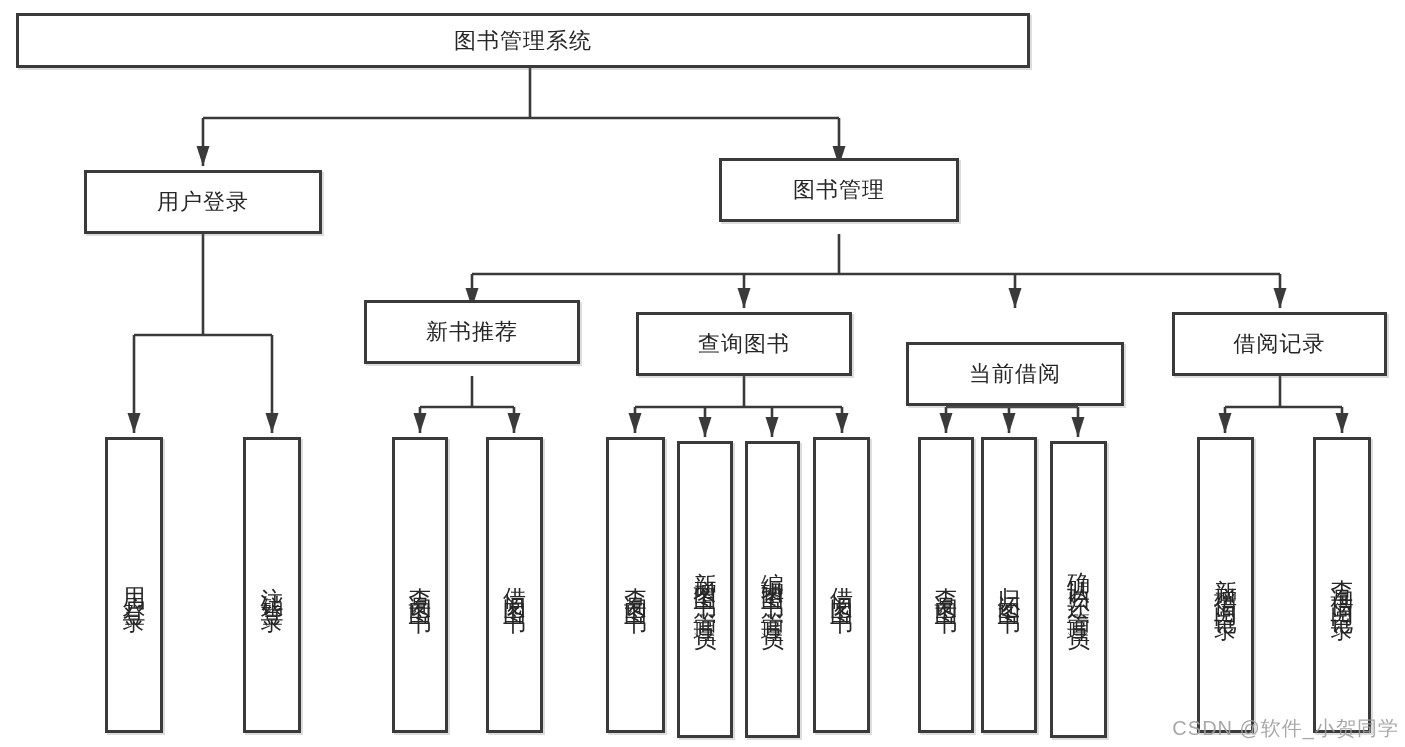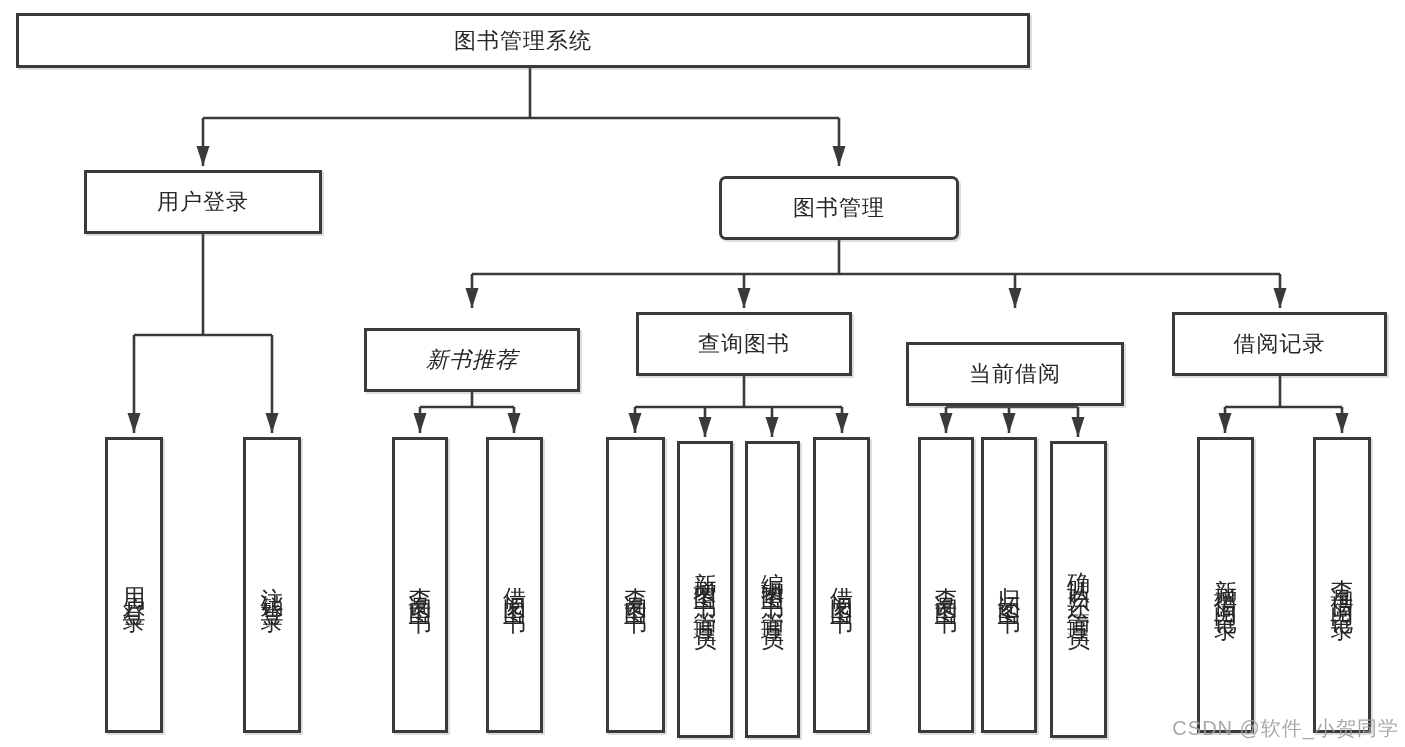--- a/index.html
+++ b/index.html
@@ -33,22 +33,22 @@
     writing-mode: vertical-rl;
     text-orientation: mixed;
     font-size: 23px;
     letter-spacing: 8px;
     line-height: 1;
     white-space: nowrap;
   }
   
   .n-root   { left: 16px;  top: 13px;  width: 1014px; height: 55px; }
   .n-login  { left: 84px;  top: 170px; width: 238px;  height: 64px; }
-  .n-mgmt   { left: 719px; top: 176px; width: 240px;  height: 64px; border-radius: 7px; }
-  .n-sec0   { left: 364px; top: 328px; width: 216px;  height: 64px; font-style: italic; }
+  .n-mgmt   { left: 719px; top: 158px; width: 240px;  height: 64px; }
+  .n-sec0   { left: 364px; top: 300px; width: 216px;  height: 64px; }
   .n-sec1   { left: 636px; top: 312px; width: 216px;  height: 64px; }
   .n-sec2   { left: 906px; top: 312px; width: 218px;  height: 64px; margin-top: 30px; }
   .n-sec3   { left: 1172px;top: 312px; width: 215px;  height: 64px; }
   .l-a0 { left: 105px;  top: 437px; width: 58px; height: 296px; }
   .l-a1 { left: 243px;  top: 437px; width: 58px; height: 296px; }
   .l-b0 { left: 392px;  top: 437px; width: 56px; height: 296px; }
   .l-b1 { left: 486px;  top: 437px; width: 57px; height: 296px; }
   .l-c0 { left: 606px;  top: 437px; width: 59px; height: 296px; }
   .l-c1 { left: 677px;  top: 441px; width: 56px; height: 297px; }
   .l-c2 { left: 745px;  top: 441px; width: 55px; height: 297px; }

